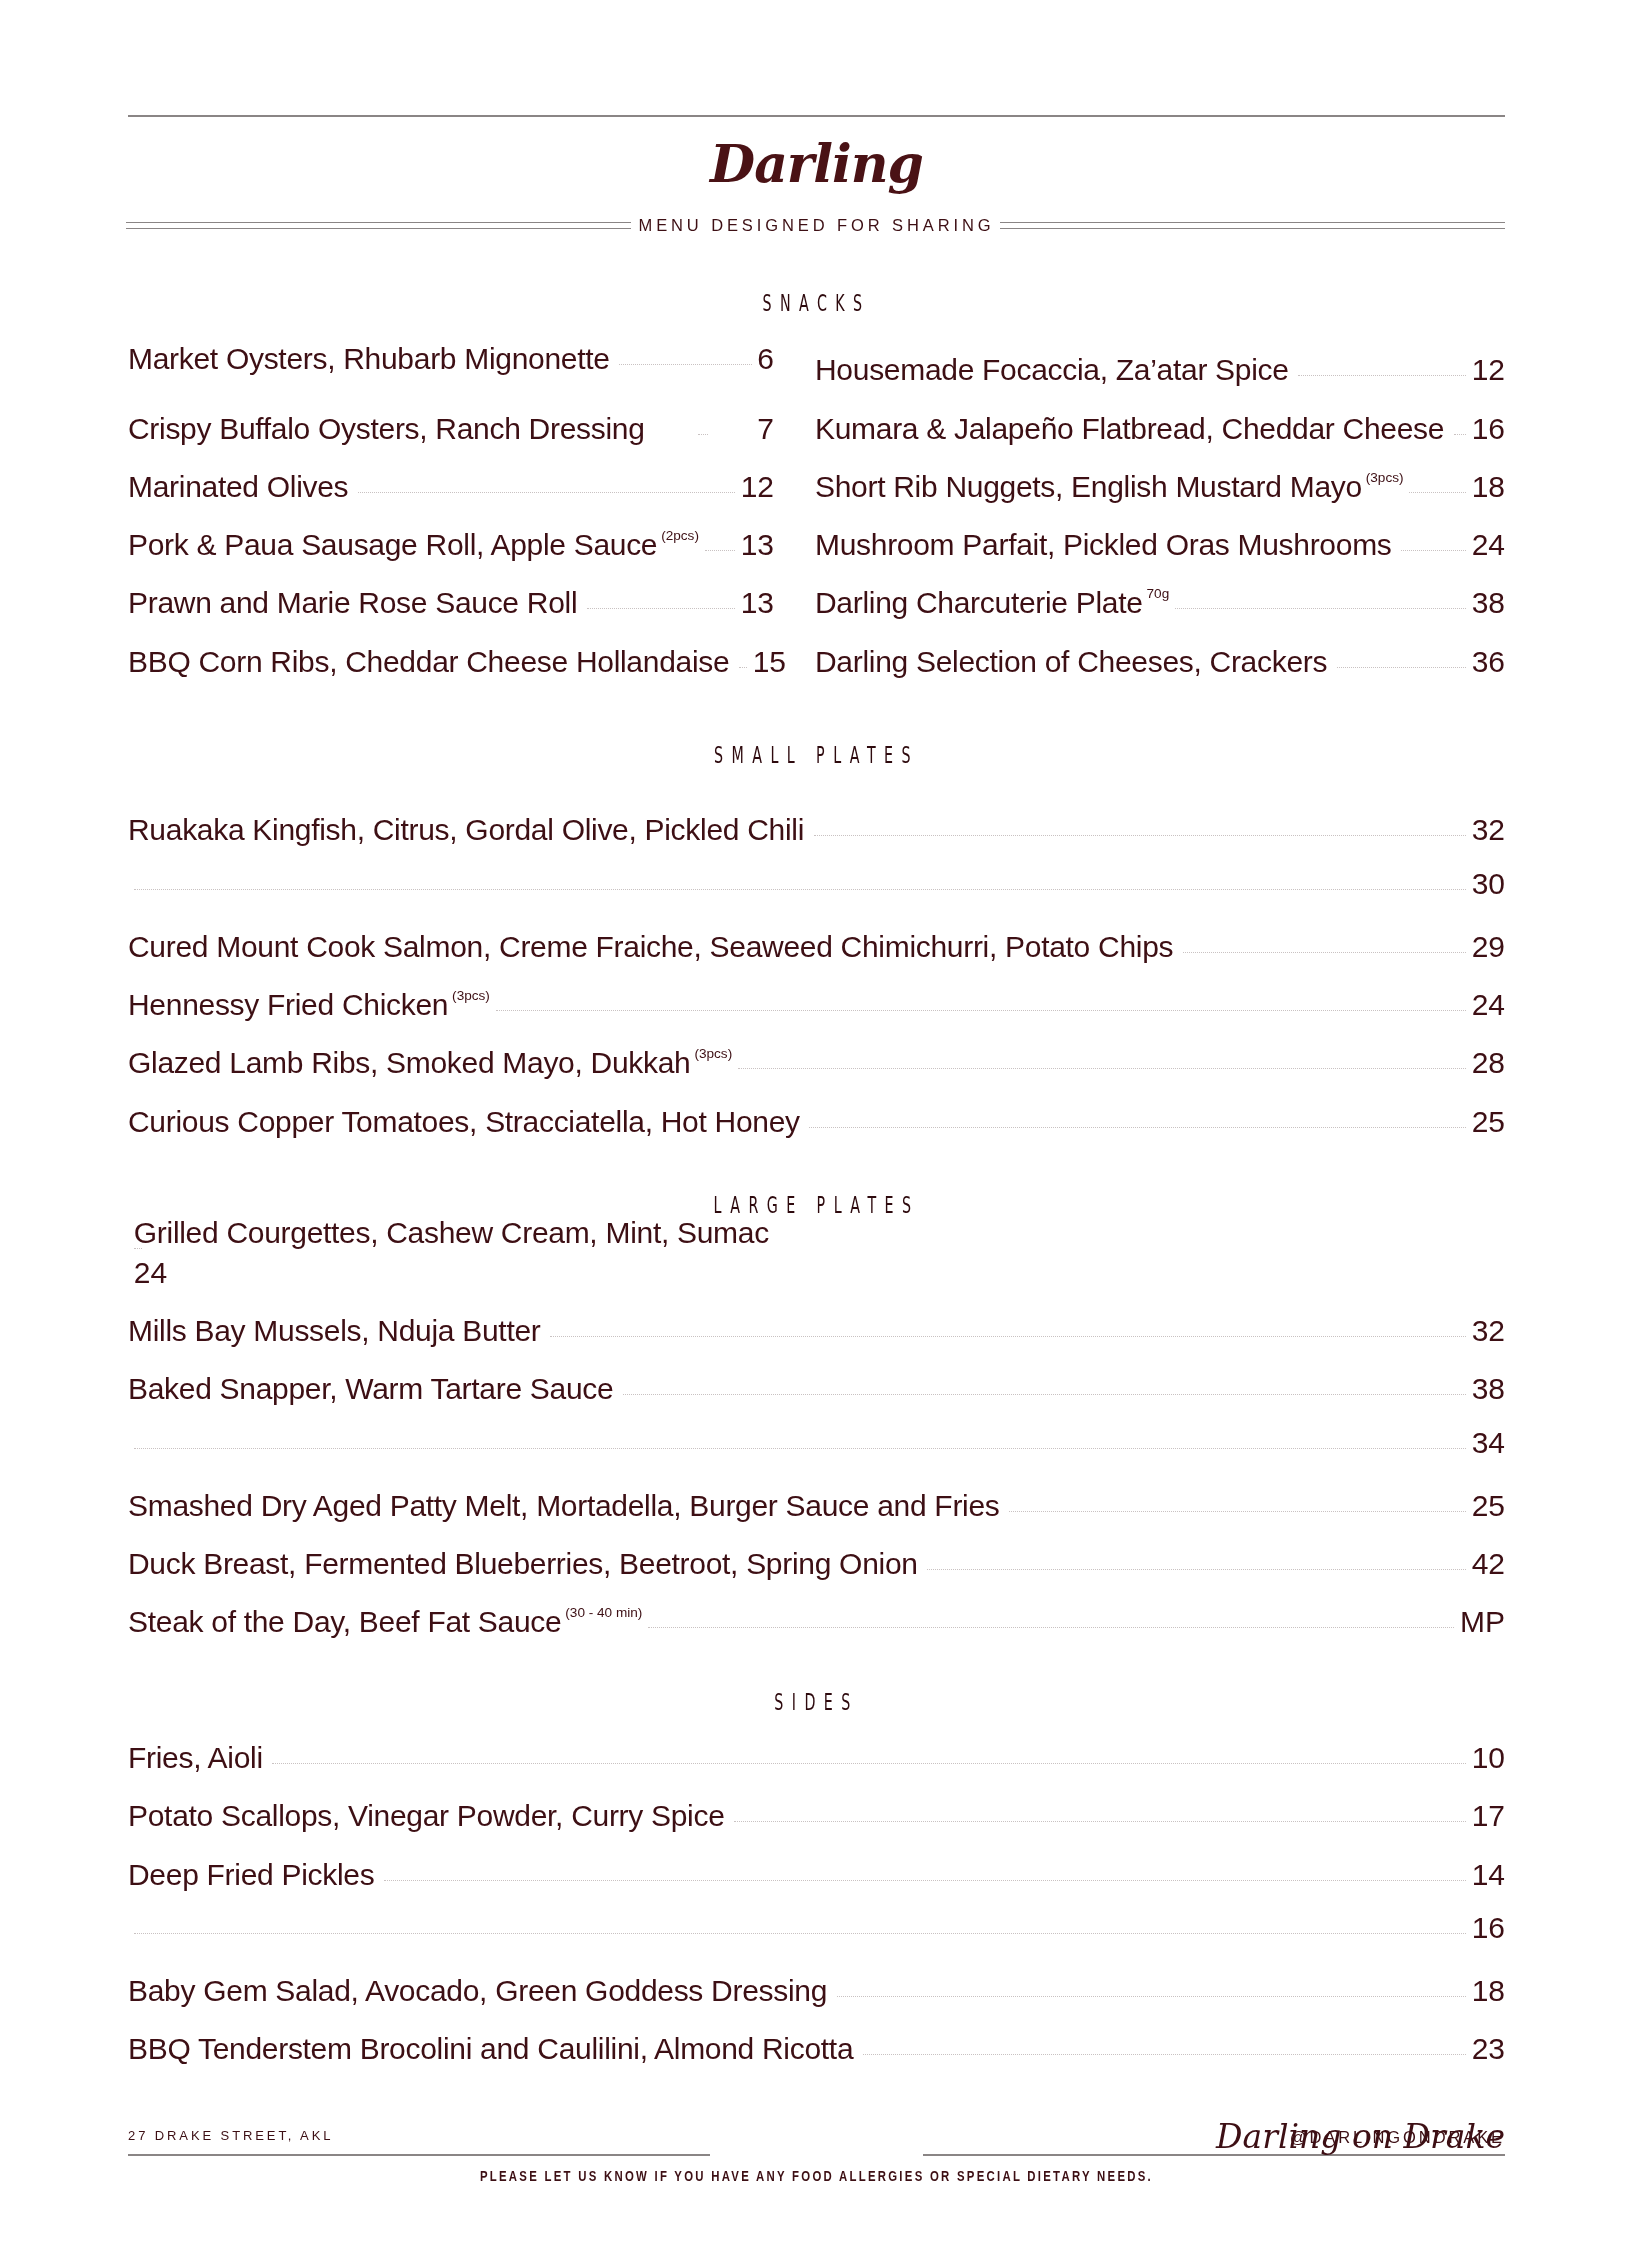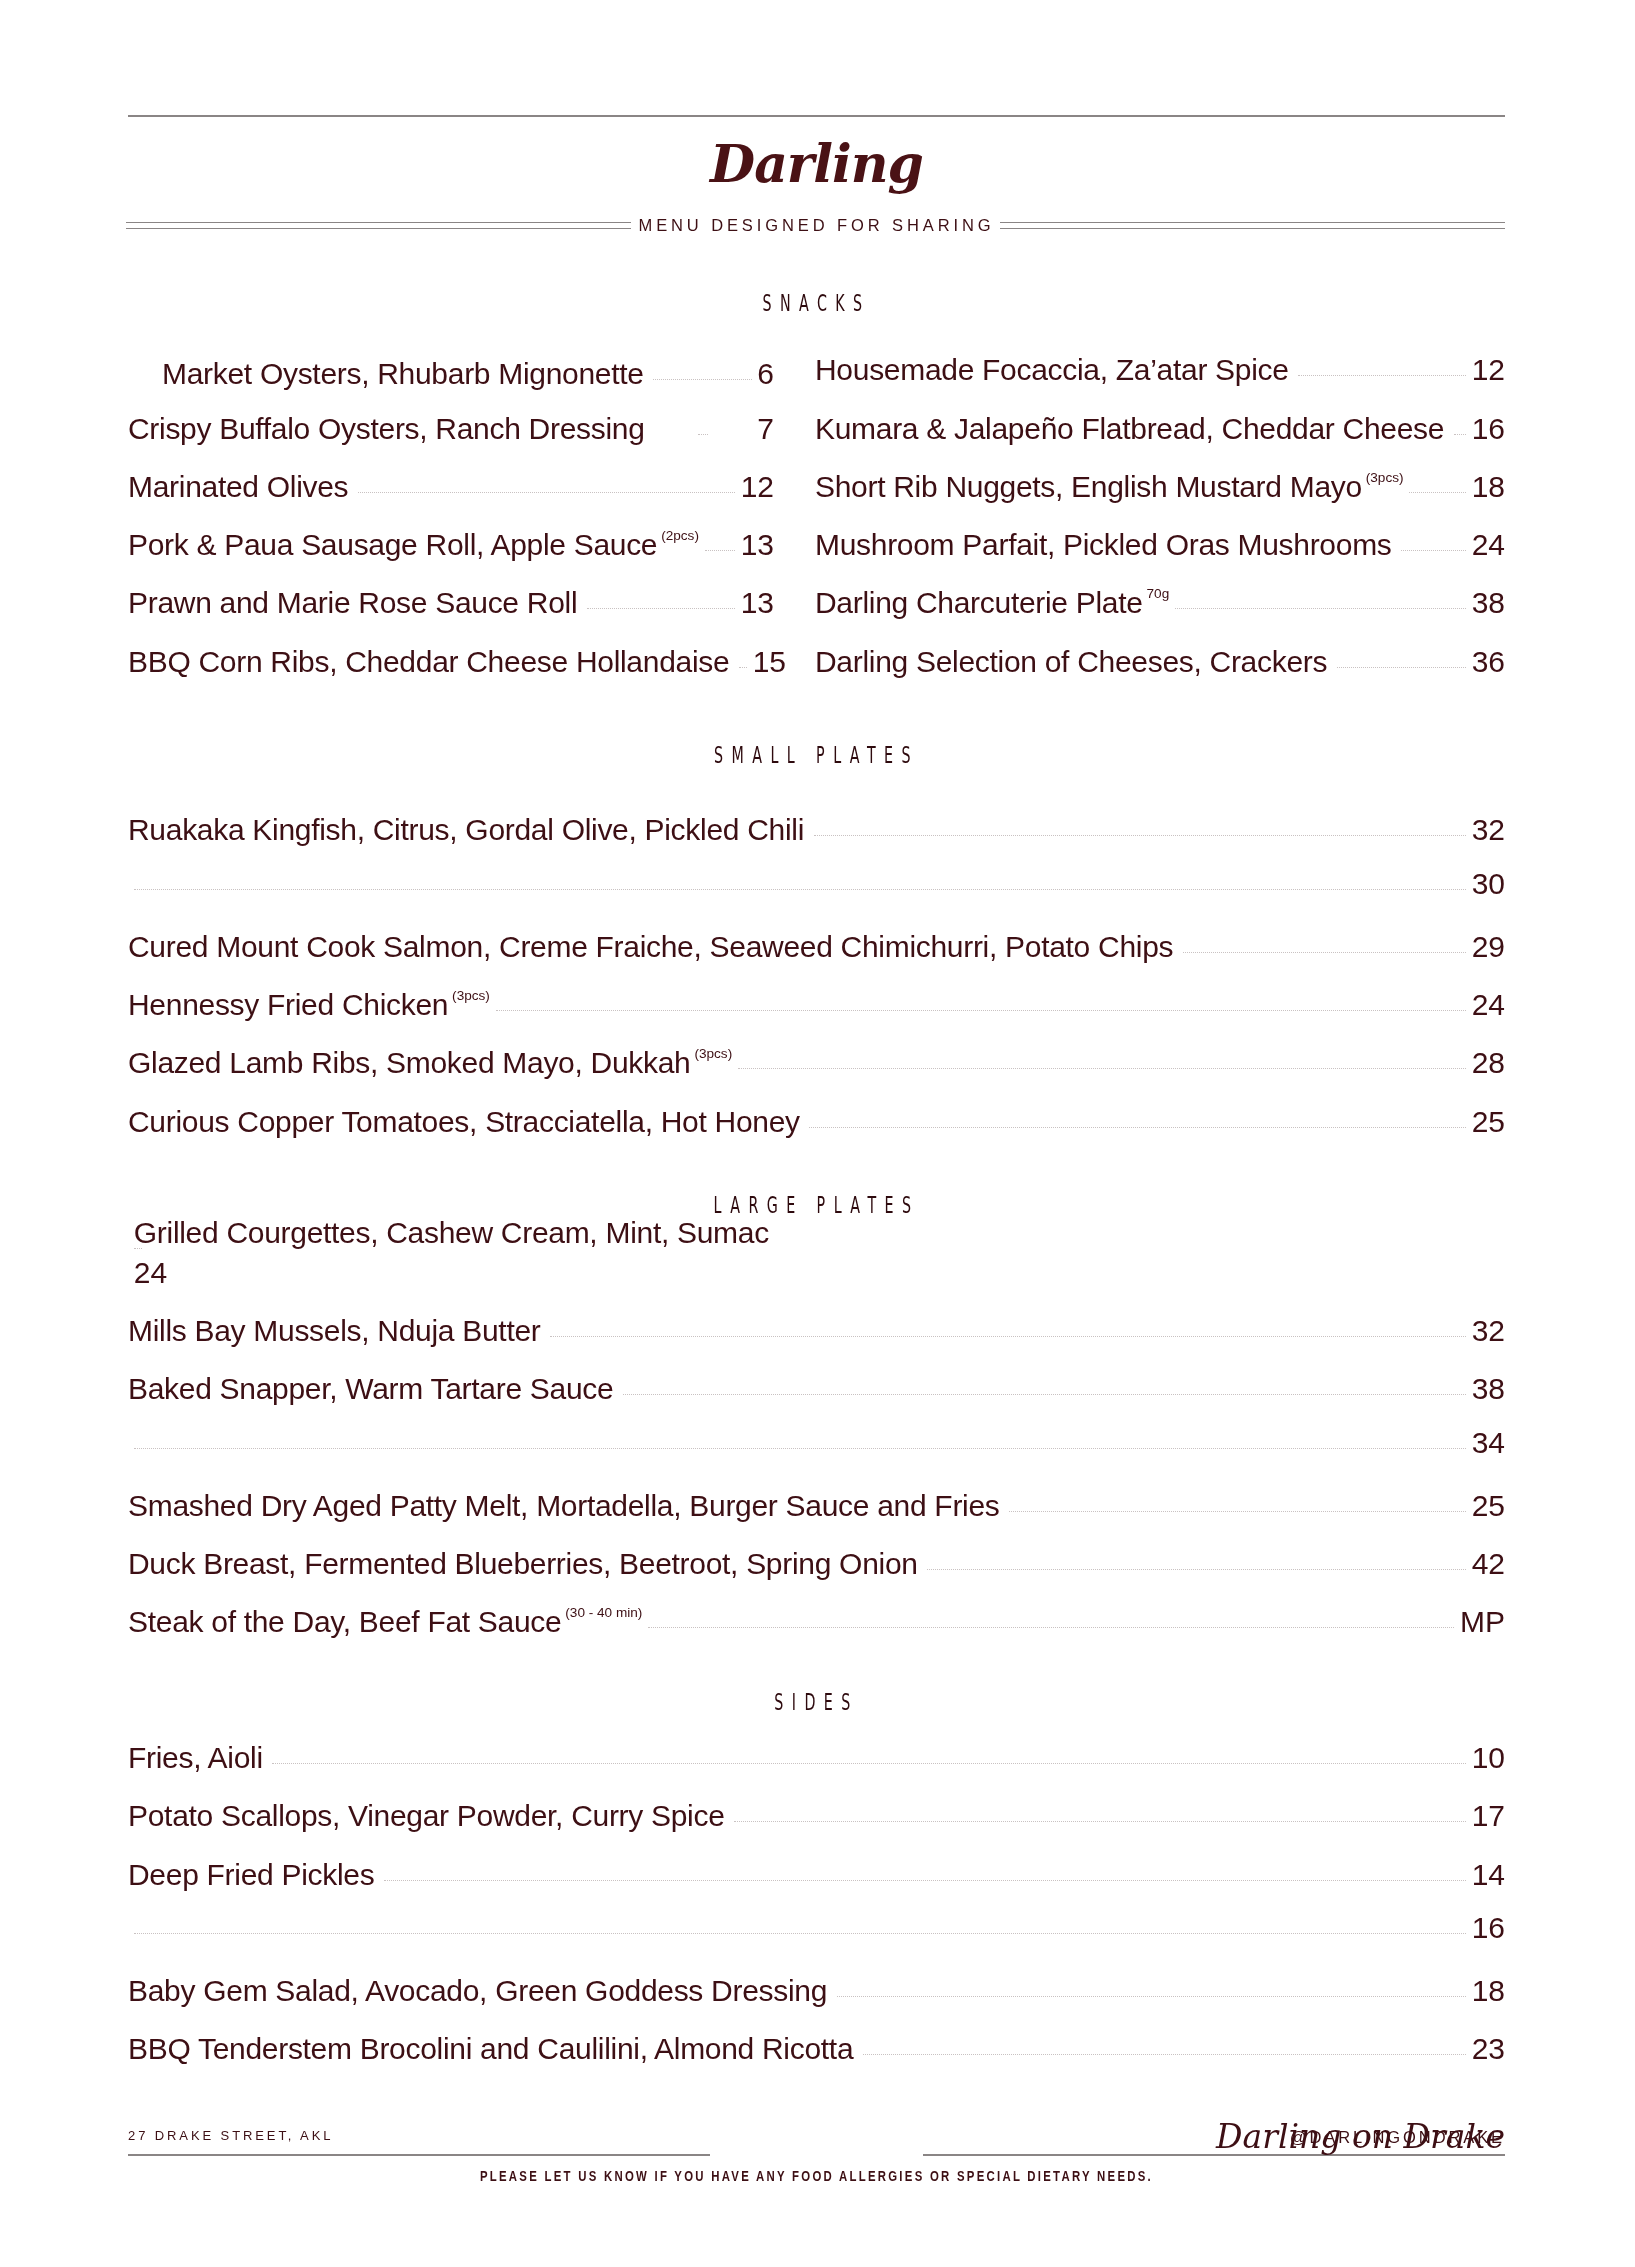--- a/index.html
+++ b/index.html
@@ -55,21 +55,21 @@
   <div class="logo">Darling</div>
   <div class="subhead-wrap">
     <div class="double-rule left"></div>
     <div class="double-rule right"></div>
     <div class="subhead">MENU DESIGNED FOR SHARING</div>
   </div>
 
   <div class="section-title" style="top:290px;">SNACKS</div>
 
   <div class="col snacks-left">
-    <div class="row" style="top:349px;margin-left:34px;">
+    <div class="row" style="top:334px;">
         <span class="name"><span>Market Oysters, Rhubarb Mignonette</span><sup></sup></span>
         <span class="leader"></span>
         <span class="price">6</span>
       </div>
     <div class="row" style="top:404px;gap:44px;">
         <span class="name"><span>Crispy Buffalo Oysters, Ranch Dressing</span><sup></sup></span>
         <span class="leader"></span>
         <span class="price">7</span>
       </div>
     <div class="row" style="top:462px;">

